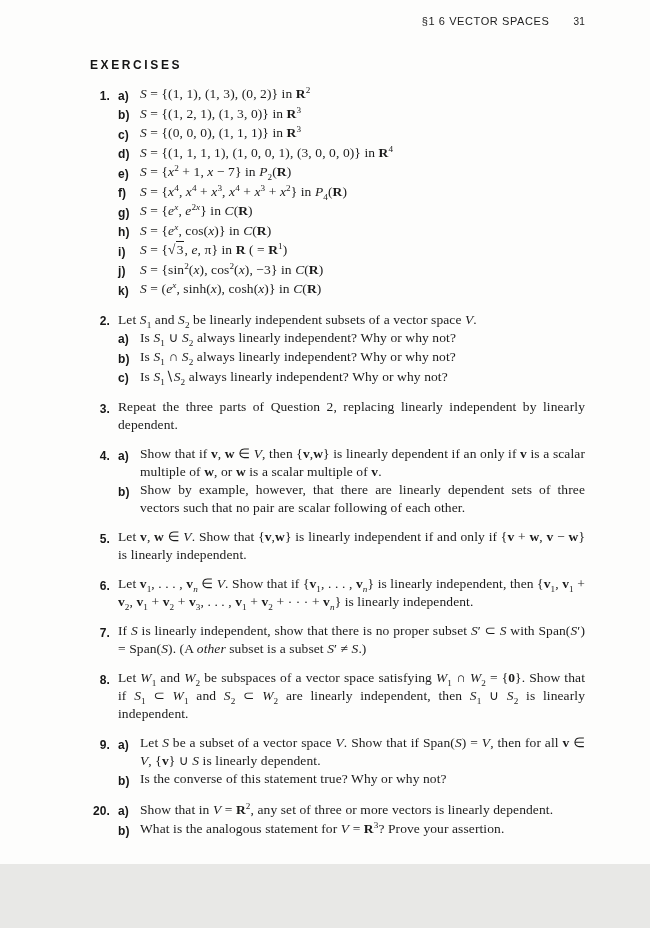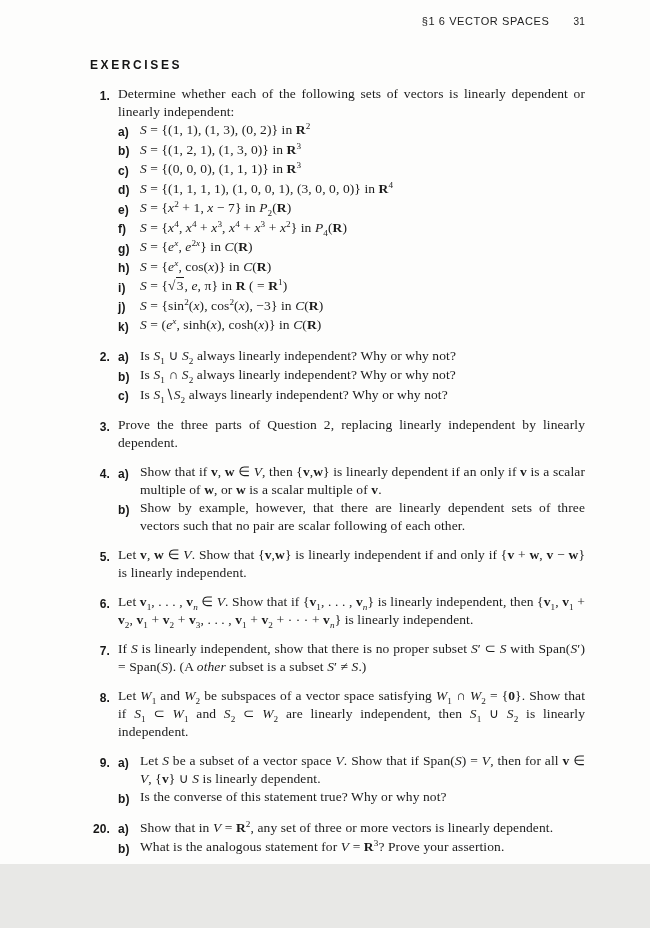--- a/index.html
+++ b/index.html
@@ -79,21 +79,20 @@
     <span class="section">§1 6  VECTOR SPACES</span>
     <span class="pageno">31</span>
   </header>
 
   <h1 class="exercises-heading">EXERCISES</h1>
 
   <main class="exercise-list">
   <section class="exercise">
     <div class="ex-num">1.</div>
     <div class="ex-body">
-          <div class="ex-intro">Determine whether each of the following sets of vectors is linearly dependent or linearly independent:</div>
           <div class="part">
             <div class="part-label">a)</div>
             <div class="part-text"><i>S</i> = {(1, 1), (1, 3), (0, 2)} in <b>R</b><sup>2</sup></div>
           </div>
           <div class="part">
             <div class="part-label">b)</div>
             <div class="part-text"><i>S</i> = {(1, 2, 1), (1, 3, 0)} in <b>R</b><sup>3</sup></div>
           </div>
           <div class="part">
             <div class="part-label">c)</div>
@@ -130,39 +129,40 @@
           <div class="part">
             <div class="part-label">k)</div>
             <div class="part-text"><i>S</i> = (<i>e</i><sup><i>x</i></sup>, sinh(<i>x</i>), cosh(<i>x</i>)} in <i>C</i>(<b>R</b>)</div>
           </div>
         </div>
   </section>
 
   <section class="exercise">
     <div class="ex-num">2.</div>
     <div class="ex-body">
+          <div class="ex-intro">Let <i>S</i><sub>1</sub> and <i>S</i><sub>2</sub> be linearly independent subsets of a vector space <i>V</i>.</div>
           <div class="part">
             <div class="part-label">a)</div>
             <div class="part-text">Is <i>S</i><sub>1</sub> ∪ <i>S</i><sub>2</sub> always linearly independent? Why or why not?</div>
           </div>
           <div class="part">
             <div class="part-label">b)</div>
             <div class="part-text">Is <i>S</i><sub>1</sub> ∩ <i>S</i><sub>2</sub> always linearly independent? Why or why not?</div>
           </div>
           <div class="part">
             <div class="part-label">c)</div>
             <div class="part-text">Is <i>S</i><sub>1</sub>∖<i>S</i><sub>2</sub> always linearly independent? Why or why not?</div>
           </div>
         </div>
   </section>
 
   <section class="exercise">
     <div class="ex-num">3.</div>
     <div class="ex-body">
-          <div class="ex-intro">Prove the three parts of Question 2, replacing linearly independent by linearly dependent.</div>
+          <div class="ex-intro">Repeat the three parts of Question 2, replacing linearly independent by linearly dependent.</div>
         </div>
   </section>
 
   <section class="exercise">
     <div class="ex-num">4.</div>
     <div class="ex-body">
           <div class="part">
             <div class="part-label">a)</div>
             <div class="part-text">Show that if <b>v</b>, <b>w</b> ∈ <i>V</i>, then {<b>v</b>,<b>w</b>} is linearly dependent if an only if <b>v</b> is a scalar multiple of <b>w</b>, or <b>w</b> is a scalar multiple of <b>v</b>.</div>
           </div>

